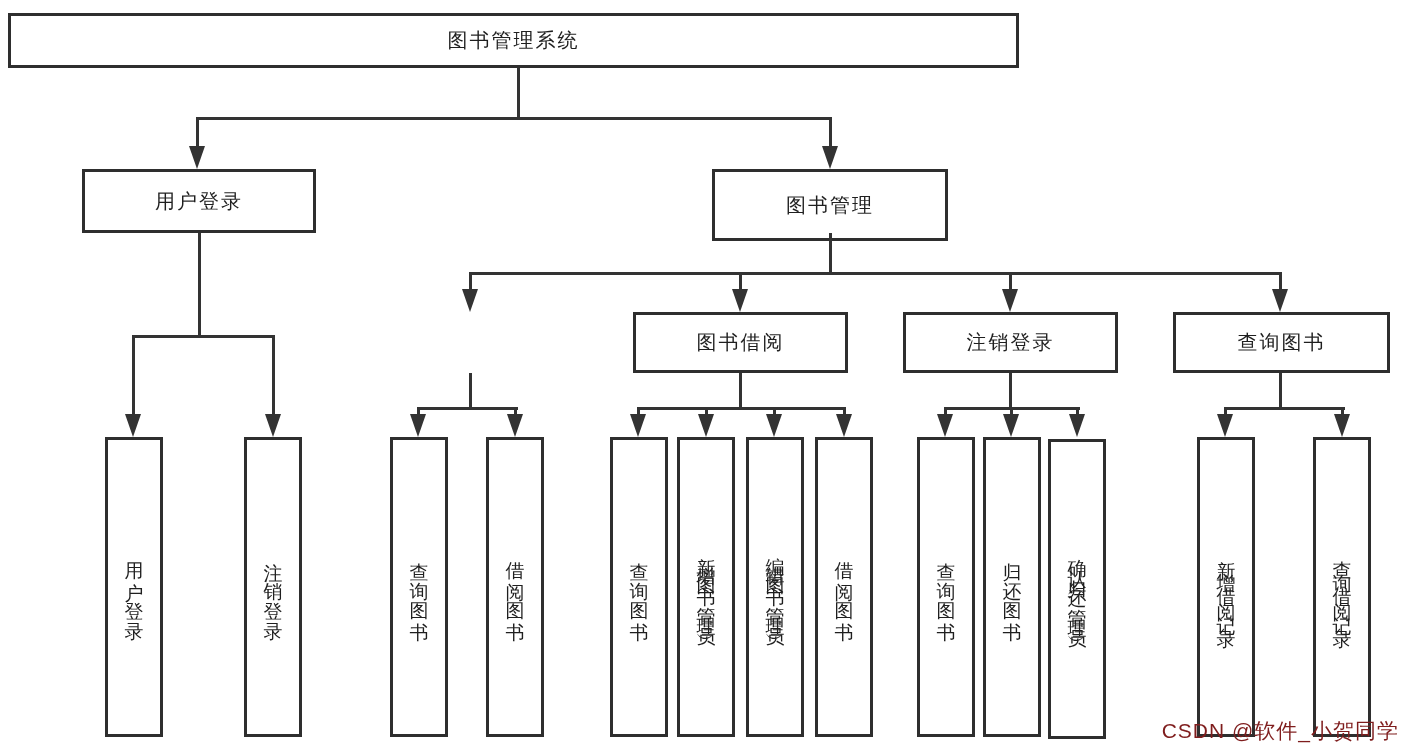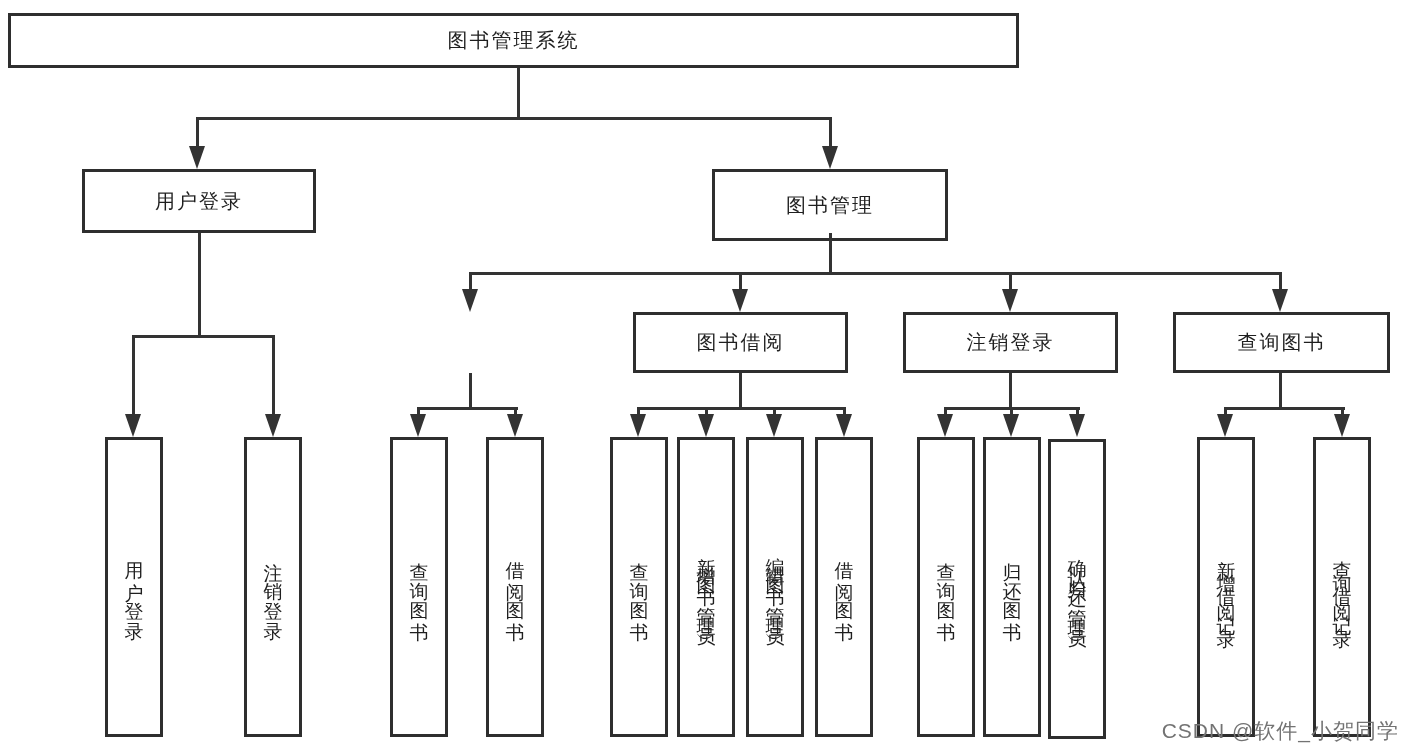--- a/index.html
+++ b/index.html
@@ -41,21 +41,21 @@
   .arr{
     position:absolute;width:0;height:0;
     border-left:8px solid transparent;
     border-right:8px solid transparent;
     border-top:23px solid #333333;
   }
   .wm{
     position:absolute;
     right:6px;bottom:2px;
     font-size:21px;
-    color:#737373;
+    color:#7f1d1d;
     letter-spacing:1px;
     white-space:nowrap;
   }
 </style>
 </head>
 <body>
 
 <div class="canvas">
 
   <div class="hbox" style="left:8px;top:13px;width:1011px;height:55px;">

